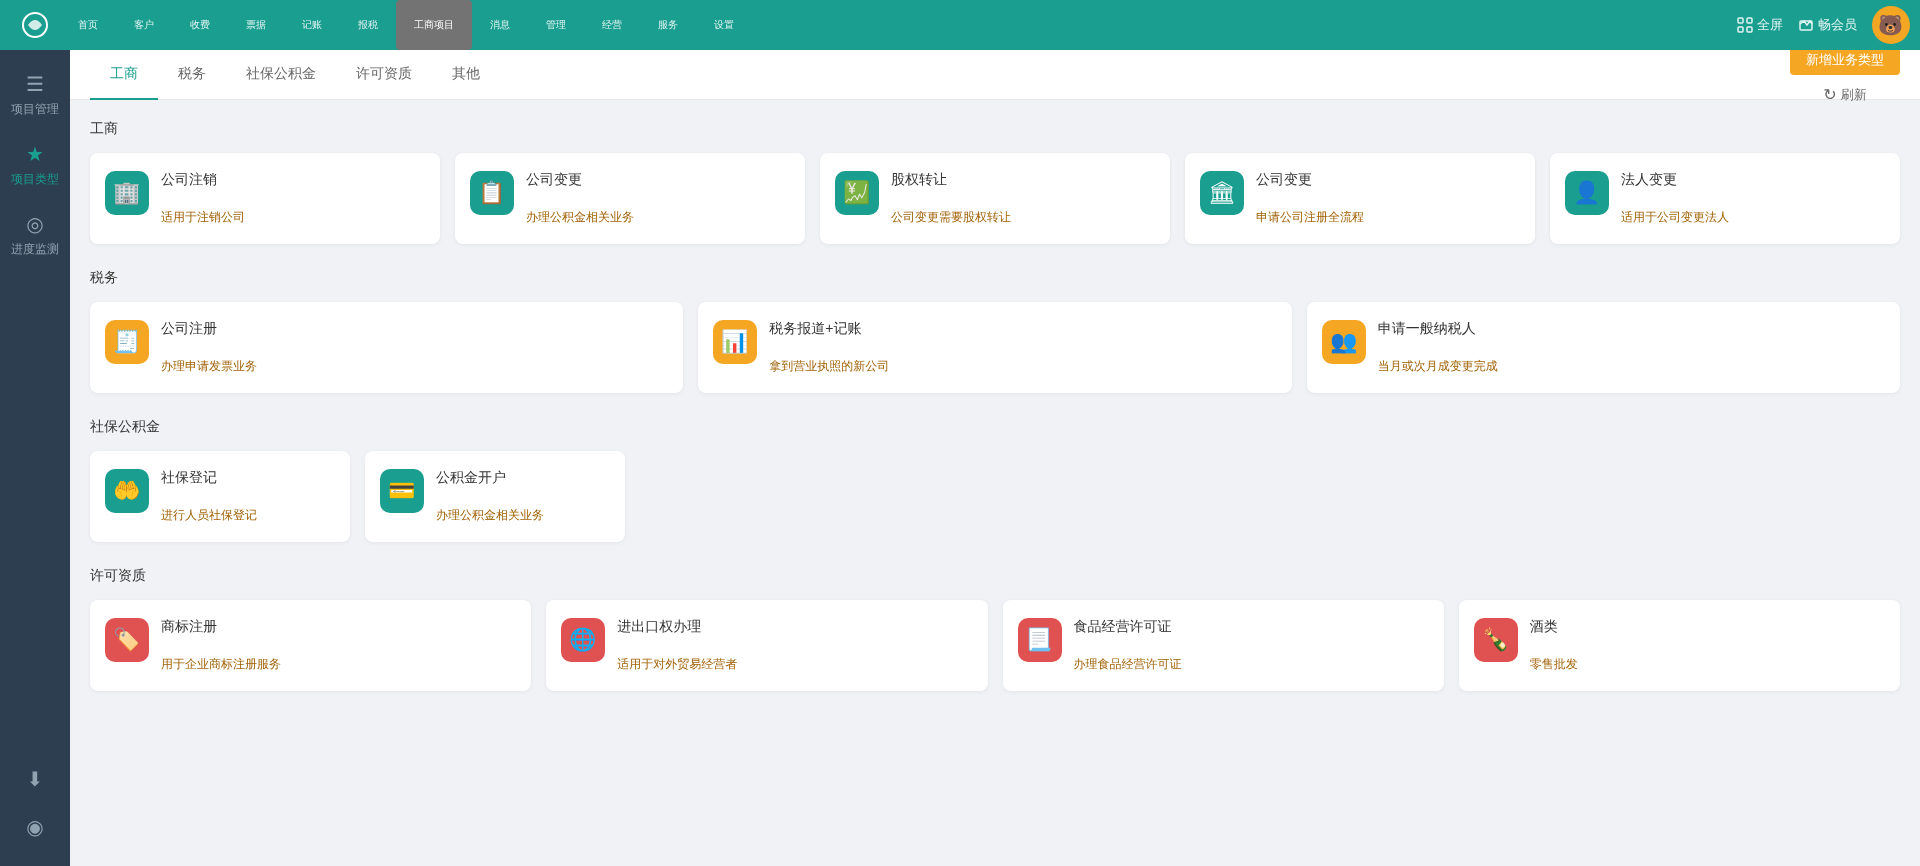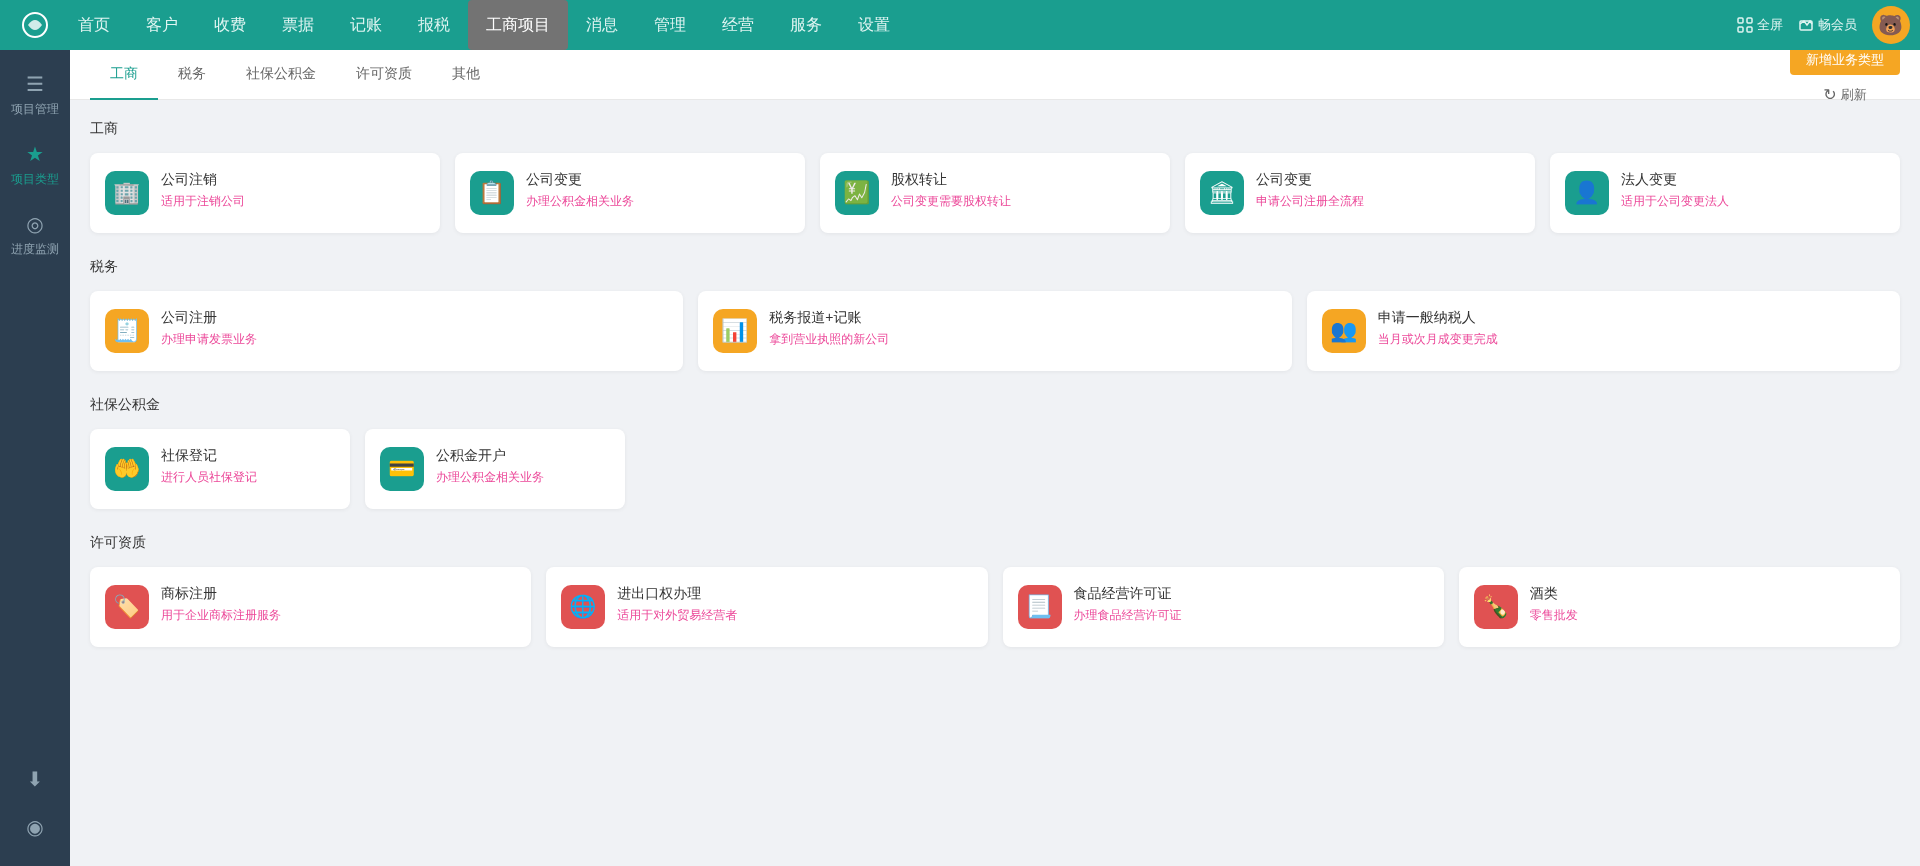--- a/index.html
+++ b/index.html
@@ -29,21 +29,21 @@
       flex: 1;
       gap: 0;
     }
     .nav-item {
       color: #e0f5f2;
       padding: 12px 18px;
       height: 50px;
       display: flex;
       align-items: center;
       cursor: pointer;
-      font-size: 16px;
+      font-size: 10px;
       white-space: nowrap;
     }
     .nav-item.active {
       background: #737373;
       color: white;
       border-radius: 4px;
     }
     .top-nav-right {
       display: flex;
       align-items: center;
@@ -220,21 +220,21 @@
       font-size: 22px;
       flex-shrink: 0;
       color: white;
     }
     .card-icon.teal { background: #1a9e8f; }
     .card-icon.orange { background: #f5a623; }
     .card-icon.red { background: #e05252; }
 
     .card-content { display: flex; flex-direction: column; gap: 4px; }
     .card-title { font-size: 14px; color: #333; font-weight: 500; }
-    .card-desc { font-size: 12px; color: #ec4899; }
+    .card-desc { font-size: 12px; color: #a16207; margin-top: 16px; }
 
     
     .scroll-content::-webkit-scrollbar { width: 8px; }
     .scroll-content::-webkit-scrollbar-track { background: #f0f2f5; }
     .scroll-content::-webkit-scrollbar-thumb { background: #ccc; border-radius: 4px; }
   </style>
 </head>
 <body>
 
 <div class="top-nav">

